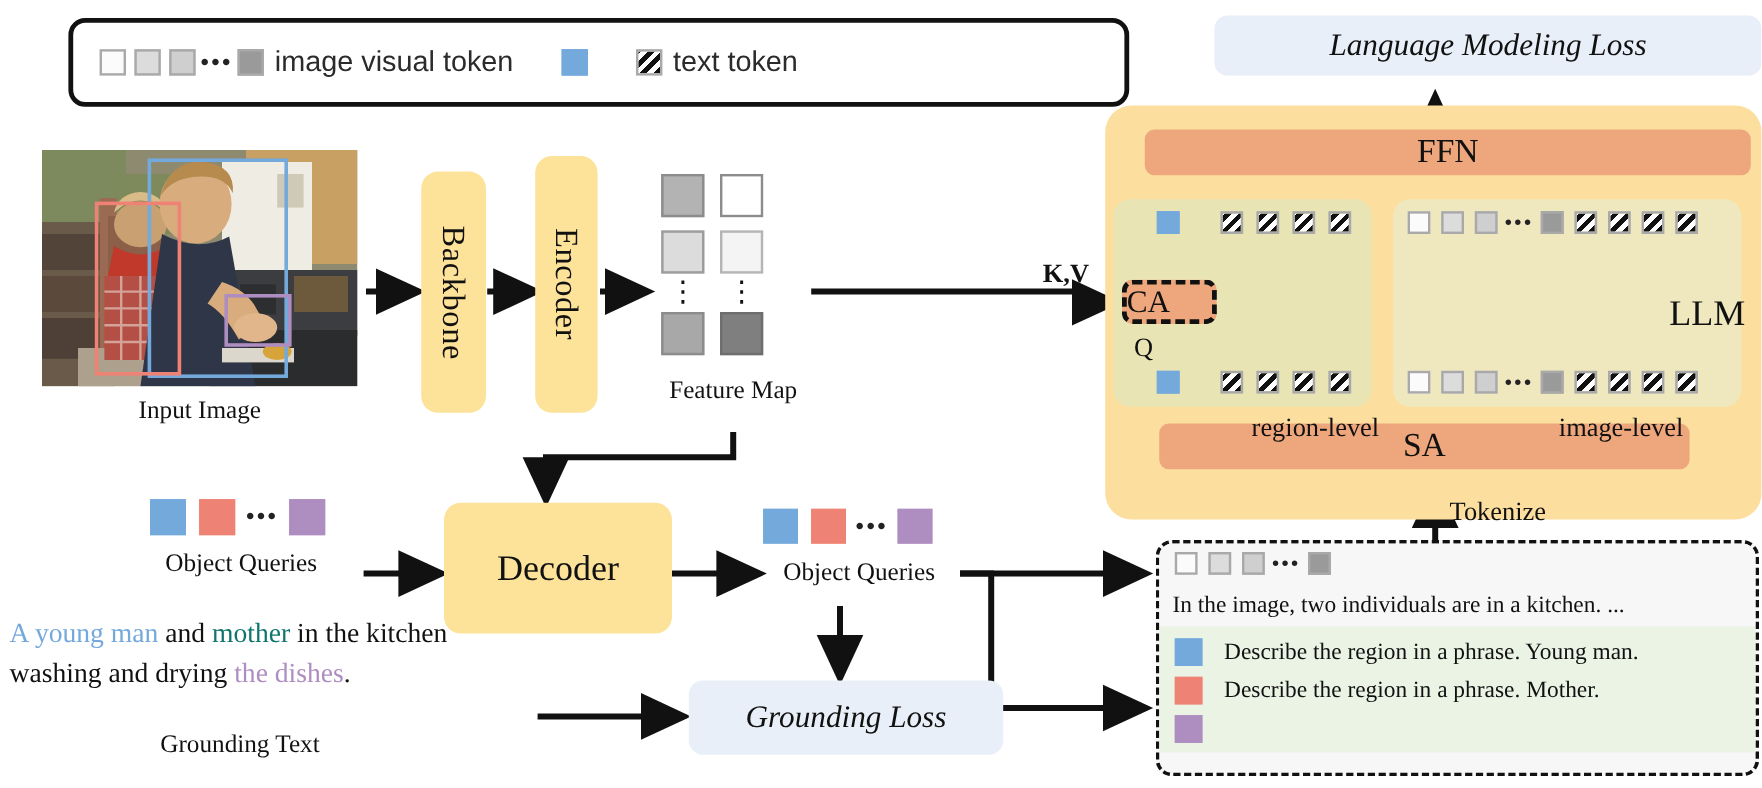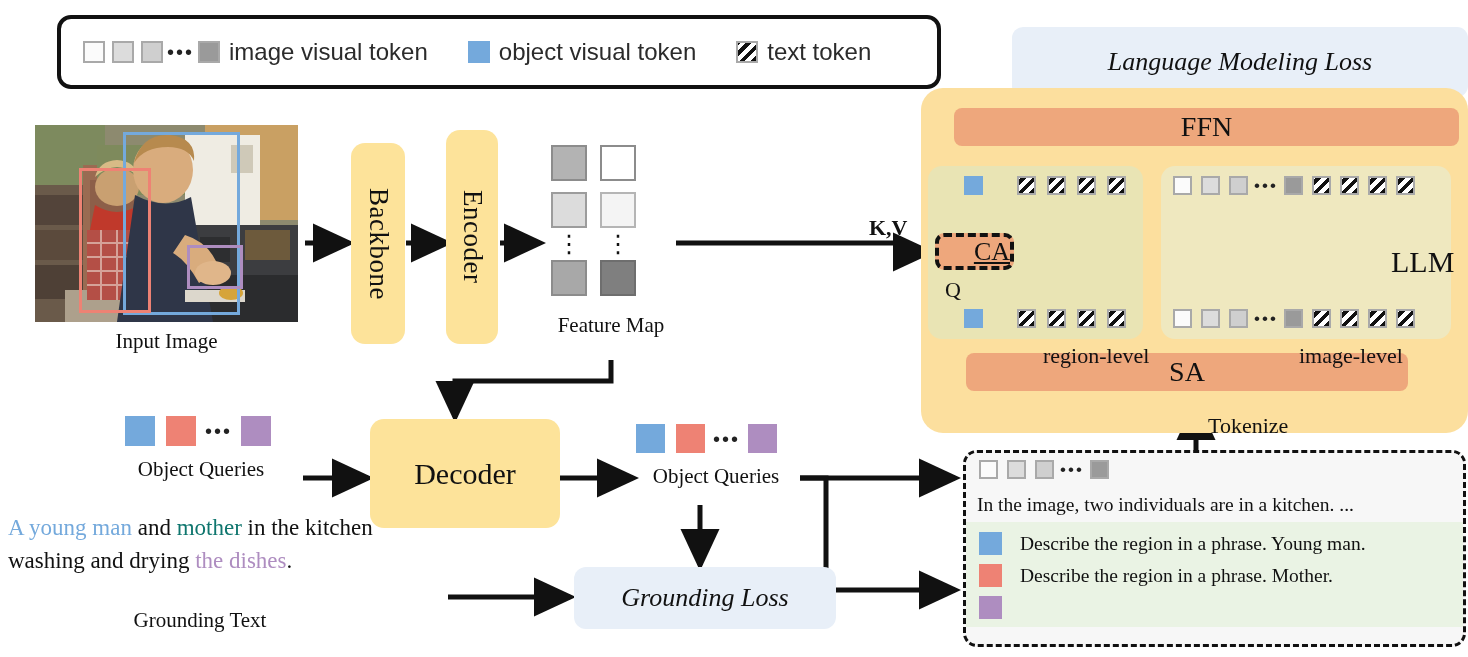--- a/index.html
+++ b/index.html
@@ -33,22 +33,22 @@
   .cap{font-size:21px;text-align:center;white-space:nowrap;}
   
   #llm{left:921px;top:88px;width:547px;height:345px;background:#fcdf9e;
        border-radius:22px;}
   .bar{position:absolute;background:#eea77c;border-radius:8px;
        display:flex;align-items:center;justify-content:center;
        font-size:28px;color:#111;}
   .subpanel{position:absolute;background:#e9e4b4;border-radius:14px;}
   #ca{position:absolute;left:935px;top:233px;width:79px;height:37px;
       background:#eea77c;border:4px dashed #111;border-radius:9px;
-      box-sizing:border-box;display:flex;align-items:center;justify-content:flex-end;
-      font-size:26px;z-index:6;text-decoration:underline;}
+      box-sizing:border-box;display:flex;align-items:center;justify-content:flex-start;
+      font-size:26px;z-index:6;}
   
   #prompt{left:963px;top:450px;width:503px;height:197px;border:3px dashed #111;
           border-radius:14px;box-sizing:border-box;overflow:hidden;background:#f7f7f7;}
   .pr-row{display:flex;align-items:center;font-size:19.5px;}
   
   #photo{left:35px;top:125px;width:263px;height:197px;overflow:hidden;}
   .bb{position:absolute;box-sizing:border-box;}
   
   #gtext{left:8px;top:512px;width:430px;font-size:23px;line-height:1.42;}
   .c-blue{color:#74a9dc;} .c-red{color:#0f766e;} .c-pur{color:#ae8dc0;}
@@ -117,21 +117,20 @@
   <div class="grp" style="margin-left:22px;">
     <span class="tok" style="background:#fbfbfb"></span>
     <span class="tok" style="background:#dcdcdc;margin-left:7px"></span>
     <span class="tok" style="background:#cfcfcf;margin-left:7px"></span>
     <span class="dots">•••</span>
     <span class="tok" style="background:#9a9a9a"></span>
     <span class="lg-label">image visual token</span>
   </div>
   <div class="grp" style="margin-left:40px;">
     <span class="tok obj"></span>
-    <span class="lg-label">object visual token</span>
   </div>
   <div class="grp" style="margin-left:40px;">
     <span class="tok hatch"></span>
     <span class="lg-label">text token</span>
   </div>
 </div>
 
 <div class="abs" id="photo">
   <svg width="263" height="197" viewBox="0 0 263 197">
     <rect width="263" height="197" fill="#8d8a6f"></rect>
@@ -229,21 +228,21 @@
 
 <div class="abs" id="gtext">
   <span class="c-blue">A young man</span><span> and </span><span class="c-red">mother</span><span> in the kitchen washing and drying </span><span class="c-pur">the dishes</span><span>.</span>
 </div>
 <div class="abs cap" style="left:60px;top:608px;width:280px;">Grounding Text</div>
 
 <div class="abs lossbox" style="left:574px;top:567px;width:262px;height:62px;">
   <span style="font-size:26px;">Grounding Loss</span>
 </div>
 
-<div class="abs lossbox" style="left:1012px;top:27px;width:456px;height:70px;border-radius:11px;">
+<div class="abs lossbox" style="left:1012px;top:13px;width:456px;height:50px;border-radius:11px;">
   <span style="font-size:26px;">Language Modeling Loss</span>
 </div>
 
 <div class="abs" id="llm">
 
   <div class="bar" style="left:21px;top:20px;width:505px;height:38px;margin-left:12px;">
     <span>FFN</span>
   </div>
 
   <div class="bar" style="left:21px;top:265px;width:442px;height:38px;margin-left:24px;">

